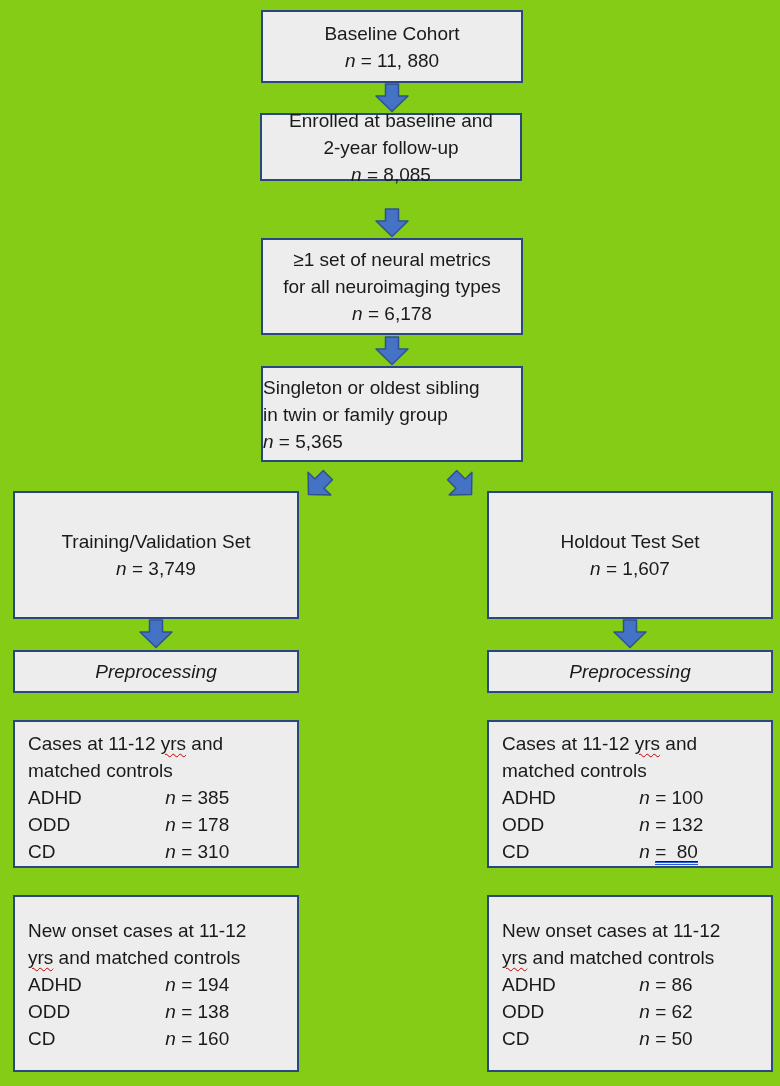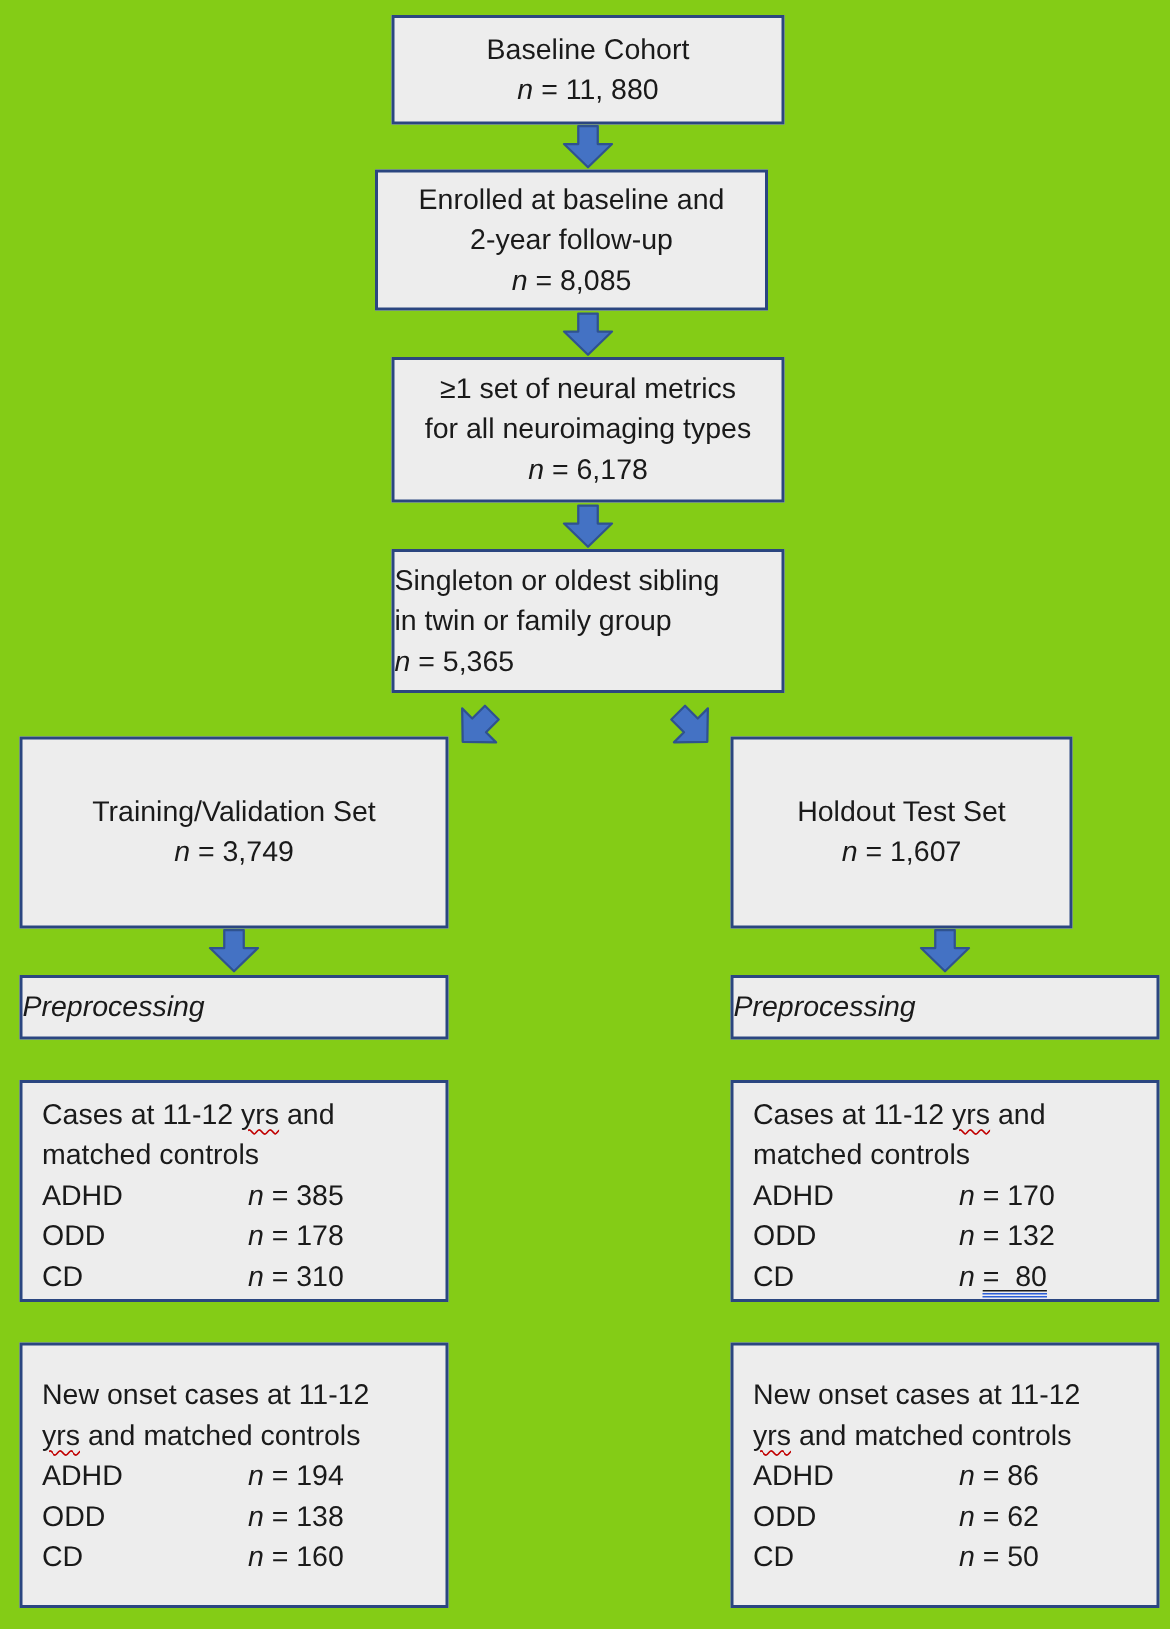--- a/index.html
+++ b/index.html
@@ -17,29 +17,29 @@
     font-family:"Liberation Sans",sans-serif;color:var(--ink);
     font-size:19px;line-height:27px;overflow:hidden;
   }
   .box{
     position:absolute;background:var(--box-fill);
     border:2px solid var(--box-border);box-sizing:border-box;
   }
   .chain{display:flex;flex-direction:column;justify-content:center;text-align:center;}
   .chain .ln{width:100%;box-sizing:border-box;}
   .b1{left:261px;top:10px;width:262px;height:73px;}
-  .b2{left:250px;top:113px;width:262px;height:94px;}
+  .b2{left:260px;top:113px;width:262px;height:68px;}
   .b3{left:261px;top:238px;width:262px;height:97px;}
   .b4{left:261px;top:366px;width:262px;height:96px;}
   .b4 .ln{text-align:left;}
   .b4 .nline{text-align:left;padding-left:0;}
   .setbox{display:flex;flex-direction:column;justify-content:center;text-align:center;}
   .lset{left:13px;top:491px;width:286px;height:128px;justify-content:center;}
-  .rset{left:487px;top:491px;width:228px;height:128px;}
-  .prep{display:flex;align-items:center;justify-content:flex-start;text-align:center;}
+  .rset{left:487px;top:491px;width:286px;height:128px;}
+  .prep{display:flex;align-items:center;justify-content:center;text-align:center;}
   .lprep{left:13px;top:650px;width:286px;height:43px;}
   .rprep{left:487px;top:650px;width:286px;height:43px;}
   .lcases{left:13px;top:720px;width:286px;height:148px;padding:8px 12px 0 13px;}
   .rcases{left:487px;top:720px;width:286px;height:148px;padding:8px 12px 0 13px;}
   .lnew{left:13px;top:895px;width:286px;height:177px;padding:20px 12px 0 13px;}
   .rnew{left:487px;top:895px;width:286px;height:177px;padding:20px 12px 0 13px;}
   .it{font-style:italic;}
   .lbl{display:inline-block;width:132px;}
   .squig{
     text-decoration-line:underline;text-decoration-style:wavy;
@@ -171,21 +171,21 @@
 
   <div class="box rcases">
     <div class="ln">
       <span>Cases at 11-12</span>
       <span class="squig">yrs</span>
       <span>and</span>
     </div>
     <div class="ln">matched controls</div>
     <div class="row">
       <span class="lbl">ADHD</span>
-      <span><span class="it">n</span> <span>= 170</span></span>
+      <span><span class="it">n</span> <span>= 100</span></span>
     </div>
     <div class="row">
       <span class="lbl">ODD</span>
       <span><span class="it">n</span> <span>= 132</span></span>
     </div>
     <div class="row">
       <span class="lbl">CD</span>
       <span><span class="it">n</span> <span class="gram">=  80</span></span>
     </div>
   </div>

